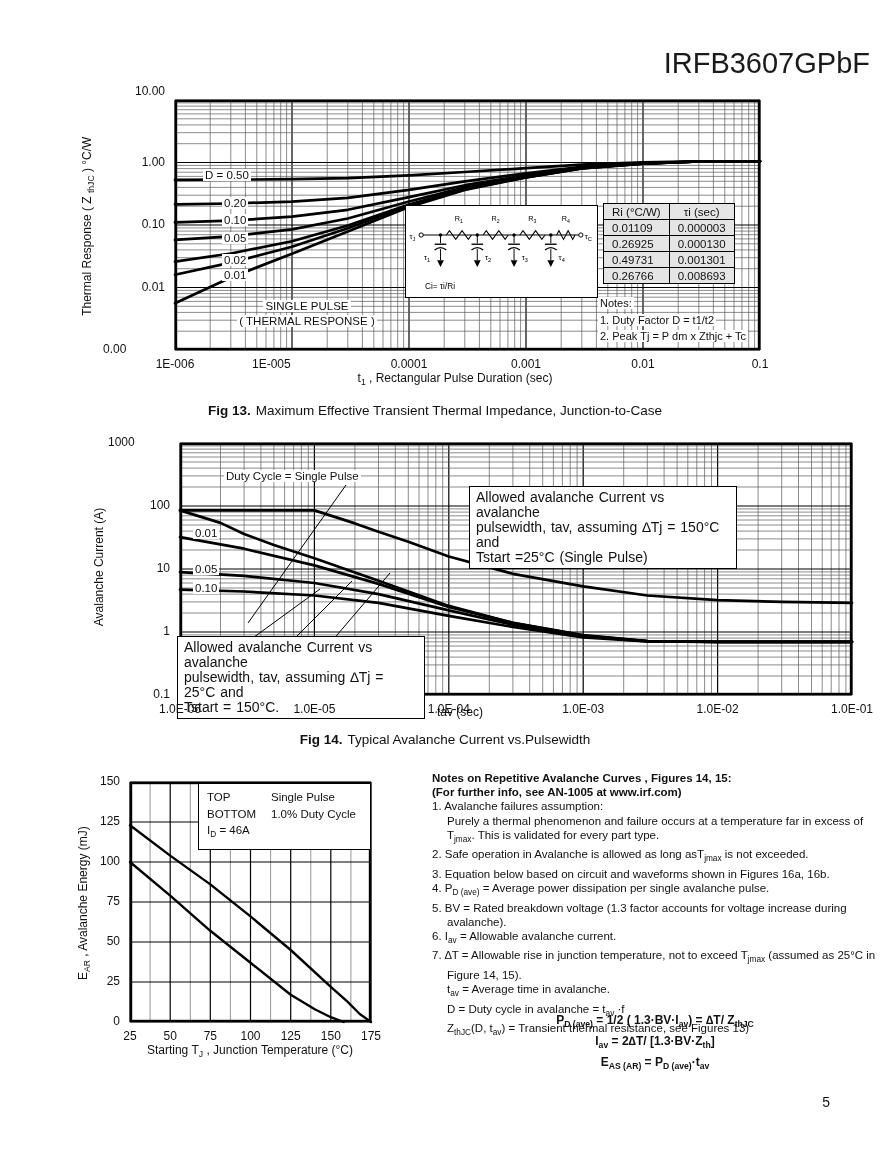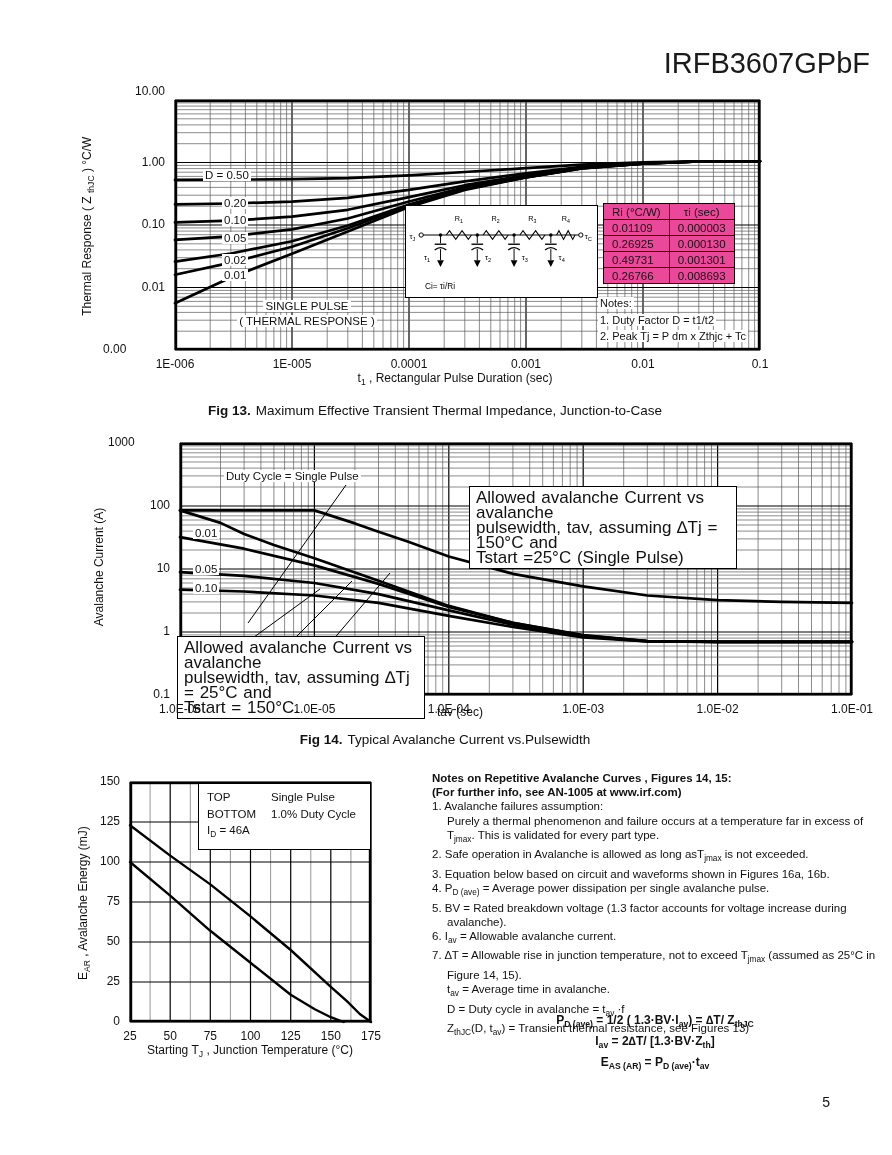--- a/index.html
+++ b/index.html
@@ -3,28 +3,28 @@
 <meta charset="utf-8">
 <style>
   *{box-sizing:border-box}
   body{margin:0;background:#fff}
   .page{position:relative;width:892px;height:1155px;background:#fff;
         font-family:"Liberation Sans","DejaVu Sans",sans-serif;color:#111;overflow:hidden}
   .title{position:absolute;left:500px;top:47px;width:370px;text-align:right;font-size:29px;color:#1a1a1a}
   .tick{position:absolute;font-size:12px;z-index:2;color:#111;white-space:nowrap}
   .vlabel{position:absolute;font-size:12px;text-align:center;transform:rotate(-90deg);white-space:nowrap;z-index:2}
   .curve-label{position:absolute;background:#fff;padding:0 2px;font-size:11.5px;z-index:2;white-space:nowrap}
-  .ann-box{position:absolute;background:#fff;border:1.5px solid #000;padding:3px 6px;font-size:17px;line-height:15px;z-index:2;word-spacing:1px}
+  .ann-box{position:absolute;background:#fff;border:1.5px solid #000;padding:3px 6px;font-size:14px;line-height:15px;z-index:2;word-spacing:1px}
   .axis-label{position:absolute;font-size:12px;text-align:center;z-index:2}
   .caption{position:absolute;font-size:13.5px;z-index:2;white-space:nowrap}
   .caption b{margin-right:5px}
   .center{text-align:center}
   .rcwrap{position:absolute;left:603px;top:203px;z-index:2}
   table.rctable{border-collapse:collapse;background:#fff}
-  .rctable th,.rctable td{border:1.2px solid #000;font-size:11.5px;font-weight:normal;padding:1.5px 8px;background:#ec4899;white-space:nowrap}
+  .rctable th,.rctable td{border:1.2px solid #000;font-size:11.5px;font-weight:normal;padding:1.5px 8px;background:#e5e5e5;white-space:nowrap}
   .circuit{position:absolute;left:405px;top:205px;width:193px;height:93px;background:#fff;border:1.4px solid #000;z-index:2}
   .n13{position:absolute;left:598px;top:295px;width:195px;font-size:11px;line-height:16.5px;z-index:2}
   .n13 span{background:#fff;padding:0 2px;white-space:nowrap}
   .sp-label{position:absolute;left:212px;top:299px;width:190px;text-align:center;font-size:11.5px;line-height:14.5px;z-index:2}
   .sp-label span{background:#fff;padding:0 2px;white-space:nowrap}
   .legend{position:absolute;left:198px;top:783px;width:173px;background:#fff;border:1.6px solid #000;padding:5px 8px;font-size:11.5px;line-height:16.5px;z-index:2}
   .lgrow{display:flex}
   .lglab{width:64px}
   .np{position:absolute;left:432px;top:771px;width:452px;font-size:11.5px;line-height:14.2px;z-index:2}
   .np .hd{font-weight:bold}
@@ -286,21 +286,21 @@
       <rect x="1" y="1" width="583" height="248" fill="none" stroke="#000" stroke-width="2.4"></rect>
       <path d="M0.0,79.9 L55.8,79.7 L117.0,79.2 L172.8,78.1 L234.0,75.4 L289.8,72.0 L351.0,68.2 L406.8,64.6 L468.0,62.4 L523.8,61.4 L585.0,61.3" fill="none" stroke="#000" stroke-width="2.7" stroke-linejoin="round" stroke-linecap="round"></path>
       <path d="M0.0,104.3 L55.8,103.5 L117.0,101.6 L172.8,97.8 L234.0,89.9 L289.8,81.3 L351.0,73.4 L406.8,66.8 L468.0,63.1 L523.8,61.5 L585.0,61.3" fill="none" stroke="#000" stroke-width="2.7" stroke-linejoin="round" stroke-linecap="round"></path>
       <path d="M0.0,122.4 L55.8,120.7 L117.0,116.7 L172.8,109.8 L234.0,97.1 L289.8,85.2 L351.0,75.3 L406.8,67.6 L468.0,63.4 L523.8,61.5 L585.0,61.3" fill="none" stroke="#000" stroke-width="2.7" stroke-linejoin="round" stroke-linecap="round"></path>
       <path d="M0.0,139.8 L55.8,136.3 L117.0,129.4 L172.8,118.5 L234.0,101.5 L289.8,87.4 L351.0,76.4 L406.8,68.0 L468.0,63.5 L523.8,61.5 L585.0,61.3" fill="none" stroke="#000" stroke-width="2.7" stroke-linejoin="round" stroke-linecap="round"></path>
       <path d="M0.0,161.6 L55.8,153.5 L117.0,141.2 L172.8,125.5 L234.0,104.6 L289.8,88.8 L351.0,77.1 L406.8,68.2 L468.0,63.6 L523.8,61.5 L585.0,61.3" fill="none" stroke="#000" stroke-width="2.7" stroke-linejoin="round" stroke-linecap="round"></path>
       <path d="M0.0,174.7 L55.8,162.6 L117.0,146.7 L172.8,128.2 L234.0,105.6 L289.8,89.3 L351.0,77.3 L406.8,68.3 L468.0,63.6 L523.8,61.5 L585.0,61.3" fill="none" stroke="#000" stroke-width="2.7" stroke-linejoin="round" stroke-linecap="round"></path>
       <path d="M0.0,203.2 L55.8,177.6 L117.0,153.7 L172.8,131.4 L234.0,106.9 L289.8,89.9 L351.0,77.5 L406.8,68.4 L468.0,63.6 L523.8,61.5 L585.0,61.3" fill="none" stroke="#000" stroke-width="2.7" stroke-linejoin="round" stroke-linecap="round"></path>
     </svg>
     <div class="tick" style="left: 135px; top: 357px; width: 80px; text-align: center;">1E-006</div>
-    <div class="tick" style="left: 252px; top: 357px; width: 80px; text-align: center;">1E-005</div>
+    <div class="tick" style="left: 252px; top: 357px; width: 80px; text-align: left;">1E-005</div>
     <div class="tick" style="left: 369px; top: 357px; width: 80px; text-align: center;">0.0001</div>
     <div class="tick" style="left: 486px; top: 357px; width: 80px; text-align: center;">0.001</div>
     <div class="tick" style="left: 603px; top: 357px; width: 80px; text-align: center;">0.01</div>
     <div class="tick" style="left: 720px; top: 357px; width: 80px; text-align: center;">0.1</div>
     <div class="tick" style="left: 103px; top: 84px; width: 62px; text-align: right;">10.00</div>
     <div class="tick" style="left: 103px; top: 154.5px; width: 62px; text-align: right;">1.00</div>
     <div class="tick" style="left: 103px; top: 217px; width: 62px; text-align: right;">0.10</div>
     <div class="tick" style="left: 103px; top: 279.5px; width: 62px; text-align: right;">0.01</div>
     <div class="tick" style="left: 103px; top: 342px; width: 62px; ">0.00</div>
     <svg width="672" height="252" style="position: absolute; left: 180px; top: 443px; z-index: 1; overflow: visible;">

